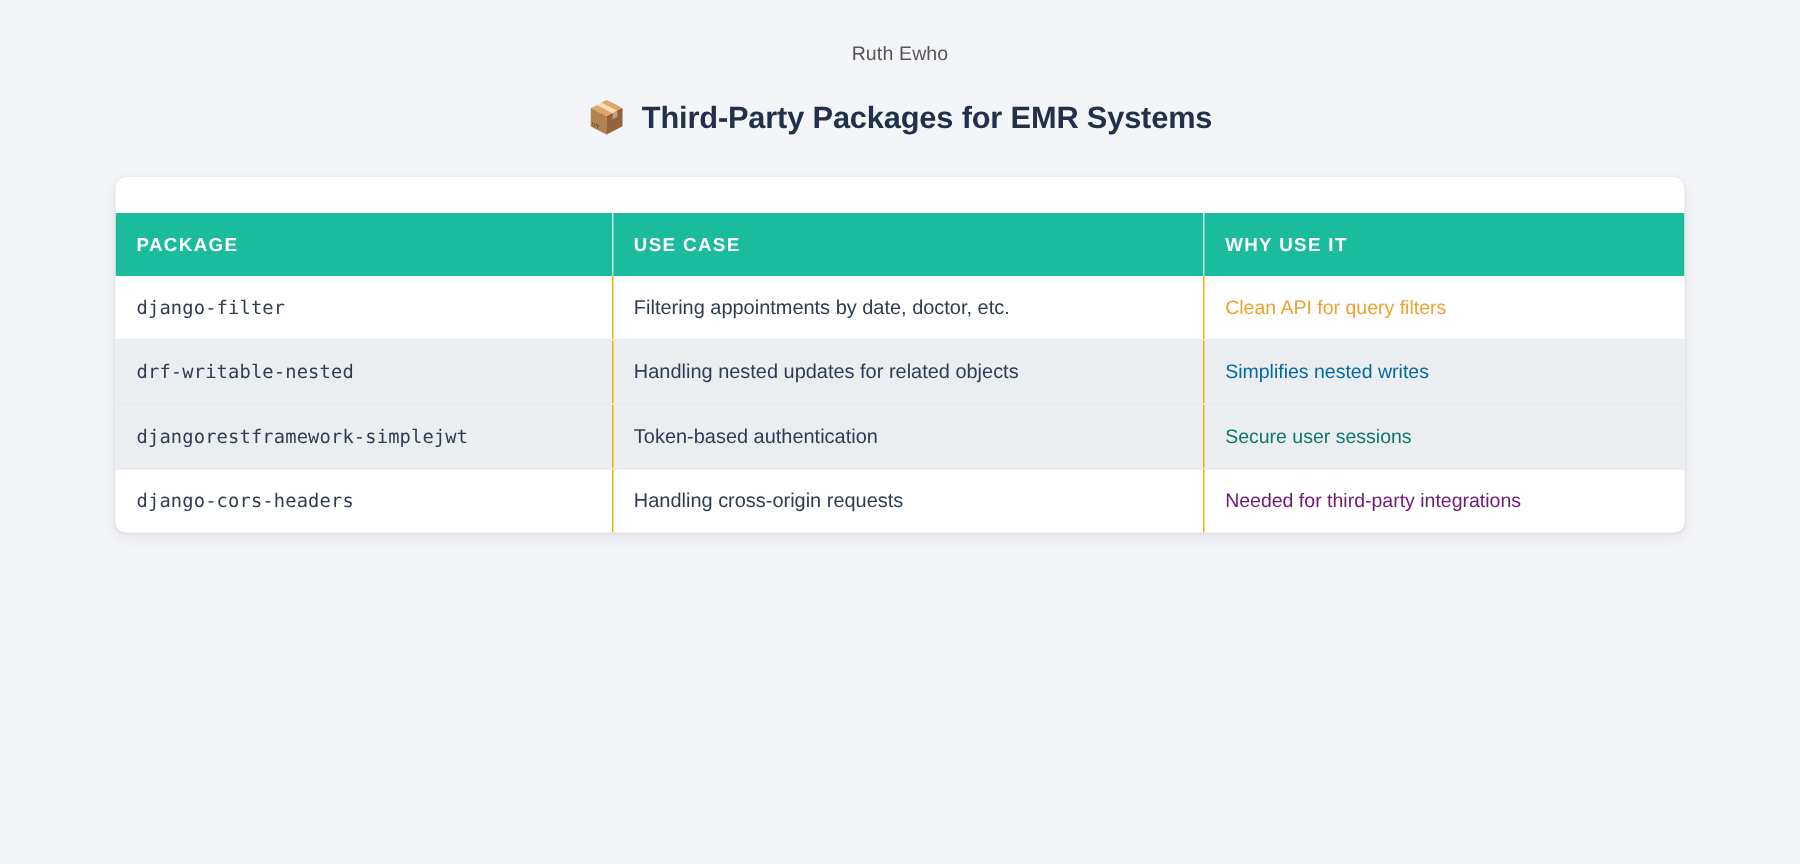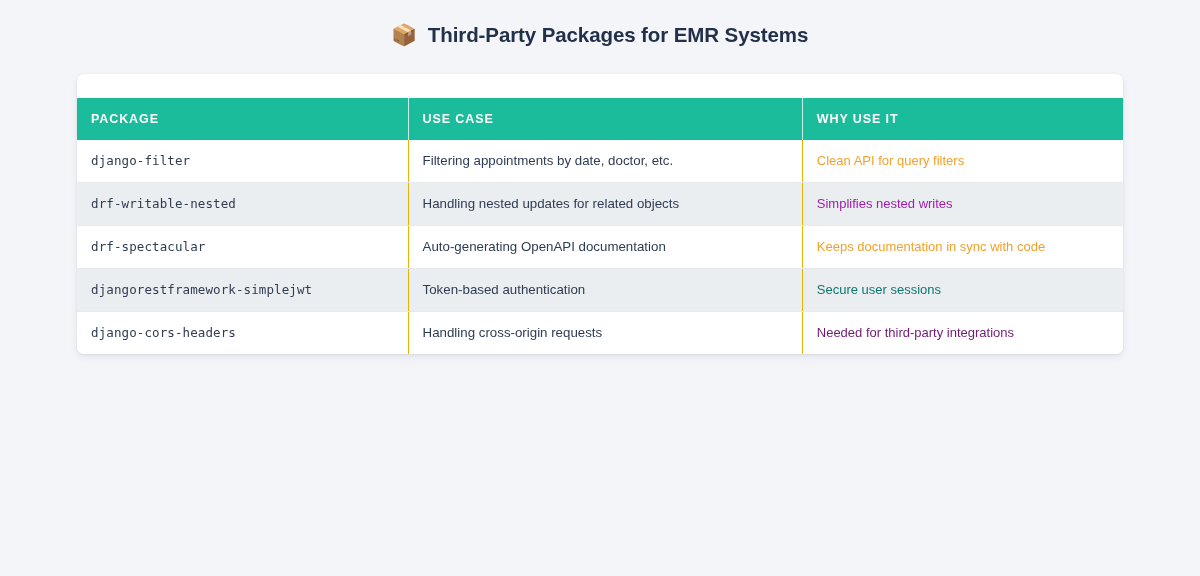--- a/index.html
+++ b/index.html
@@ -107,20 +107,21 @@
   }
   td.why {
     font-size: 13px;
   }
 </style>
 </head>
 <body>
 
 <div class="page">
 
+  <div class="byline">Ruth Ewho</div>
 
   <div class="title">
     <span class="title-emoji">📦</span>
     <span>Third-Party Packages for EMR Systems</span>
   </div>
 
   <div class="table-wrap">
     <table>
       <thead>
         <tr>
@@ -131,26 +132,21 @@
       </thead>
       <tbody id="table-body">
           <tr class="odd">
             <td class="pkg">django-filter</td>
             <td class="case">Filtering appointments by date, doctor, etc.</td>
             <td class="why" style="color: rgb(240, 161, 46);">Clean API for query filters</td>
           </tr>
           <tr class="even">
             <td class="pkg">drf-writable-nested</td>
             <td class="case">Handling nested updates for related objects</td>
-            <td class="why" style="color: #a21caf;">Simplifies nested writes</td>
-          </tr>
-          <tr class="odd">
-            <td class="pkg">drf-spectacular</td>
-            <td class="case">Auto-generating OpenAPI documentation</td>
-            <td class="why" style="color: rgb(240, 161, 46);">Keeps documentation in sync with code</td>
+            <td class="why" style="color: #0369a1;">Simplifies nested writes</td>
           </tr>
           <tr class="even">
             <td class="pkg">djangorestframework-simplejwt</td>
             <td class="case">Token-based authentication</td>
             <td class="why" style="color: #0f766e;">Secure user sessions</td>
           </tr>
           <tr class="odd">
             <td class="pkg">django-cors-headers</td>
             <td class="case">Handling cross-origin requests</td>
             <td class="why" style="color: #701a75;">Needed for third-party integrations</td>

